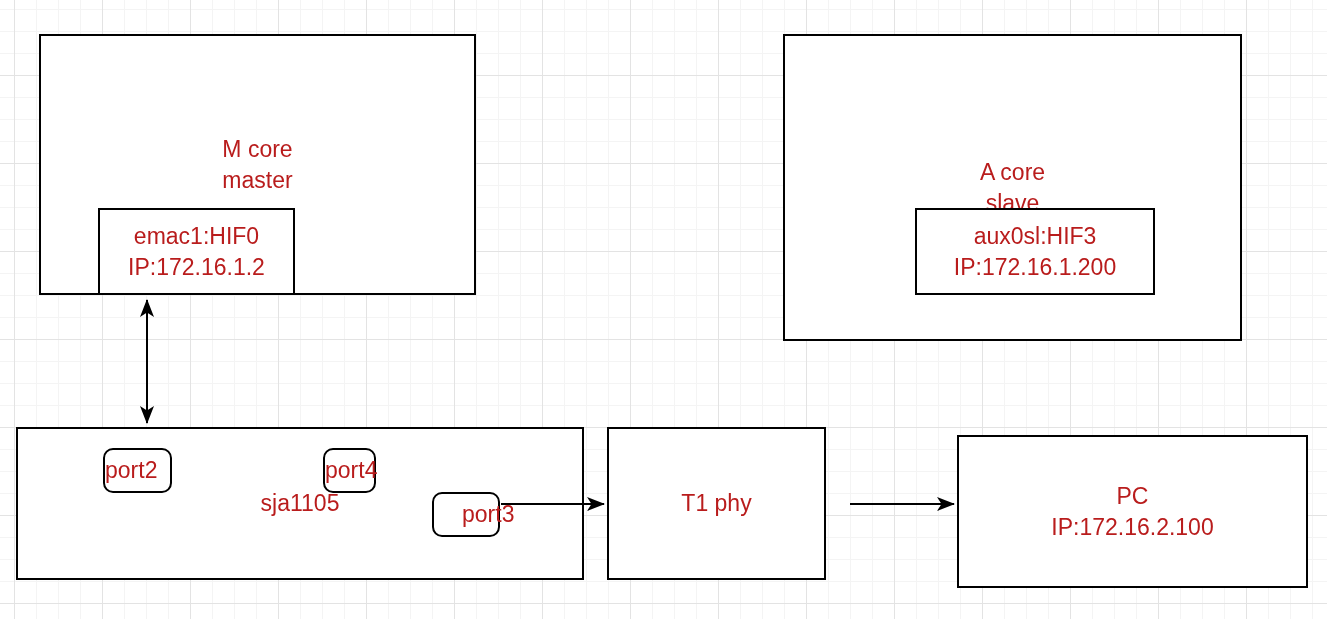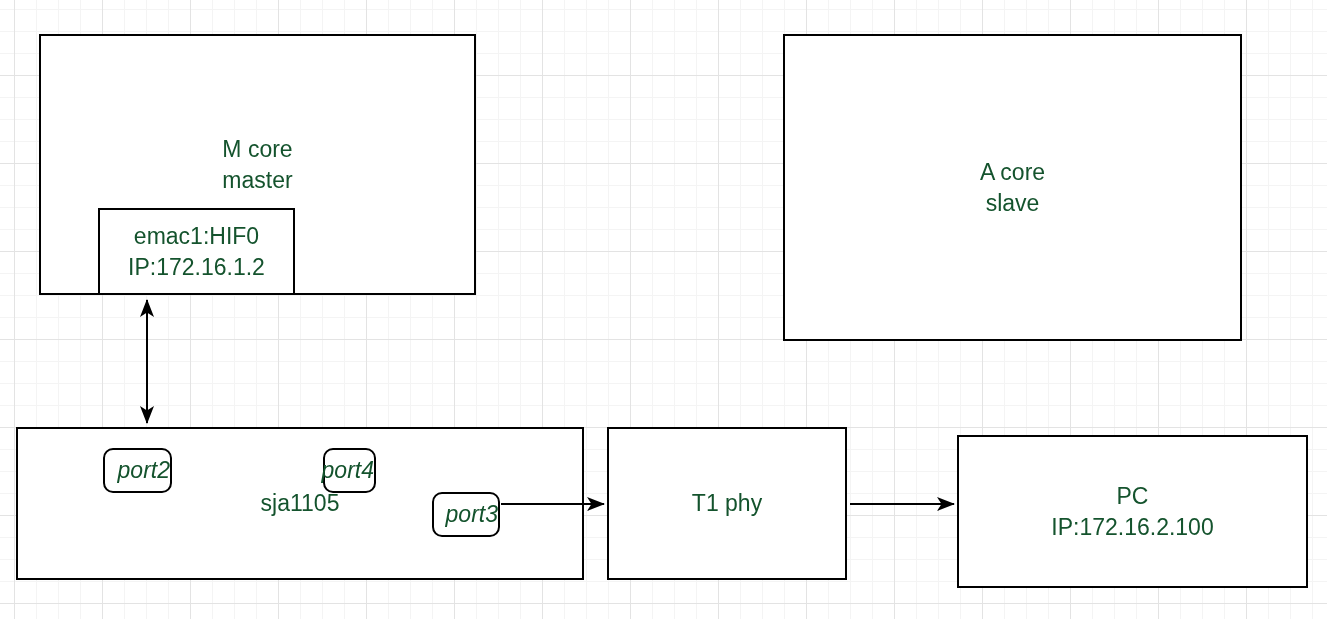--- a/index.html
+++ b/index.html
@@ -14,21 +14,21 @@
     overflow: hidden;
     background-color: #ffffff;
     
     background-image:
       linear-gradient(to right, #e3e3e3 1px, transparent 1px),
       linear-gradient(to bottom, #e3e3e3 1px, transparent 1px),
       linear-gradient(to right, #f4f4f4 1px, transparent 1px),
       linear-gradient(to bottom, #f4f4f4 1px, transparent 1px);
     background-size: 88px 88px, 88px 88px, 22px 22px, 22px 22px;
     background-position: 14px -13px;
-    color: #14532d;
+    color: #b91c1c;
   }
   .node {
     position: absolute;
     box-sizing: border-box;
     background: #ffffff;
     border: 2px solid #000000;
     display: flex;
     flex-direction: column;
     align-items: center;
     justify-content: center;
@@ -39,37 +39,36 @@
   }
   .node.inner { z-index: 2; }
   .port {
     position: absolute;
     box-sizing: border-box;
     background: #ffffff;
     border: 2px solid #000000;
     border-radius: 10px;
     display: flex;
     align-items: center;
-    justify-content: flex-end;
+    justify-content: flex-start;
     text-align: center;
     font-size: 23px;
     z-index: 3;
-    font-style: italic;
   }
   
   .m-core   { left: 39px;  top: 34px;  width: 437px; height: 261px; }
   .emac1    { left: 61px;  top: 208px; width: 197px; height: 87px; margin-left: 37px; }
   .a-core   { left: 783px; top: 34px;  width: 459px; height: 307px; }
   .aux0sl   { left: 915px; top: 208px; width: 240px; height: 87px; }
   .sja1105  { left: 16px;  top: 427px; width: 568px; height: 153px; }
-  .t1-phy   { left: 607px; top: 427px; width: 240px; height: 153px; }
+  .t1-phy   { left: 607px; top: 427px; width: 219px; height: 153px; }
   .pc       { left: 957px; top: 427px; width: 351px; height: 153px; margin-top: 8px; }
   .port2    { left: 103px; top: 448px; width: 69px; height: 45px; }
   .port4    { left: 323px; top: 448px; width: 53px; height: 45px; }
-  .port3    { left: 432px; top: 492px; width: 68px; height: 45px; }
+  .port3    { left: 432px; top: 492px; width: 68px; height: 45px; padding-left: 28px; }
   .connectors {
     position: absolute;
     left: 0; top: 0;
     width: 1327px; height: 619px;
     z-index: 4;
     pointer-events: none;
   }
   .connectors line { stroke: #000; stroke-width: 2; }
 </style>
 </head>
@@ -85,20 +84,24 @@
   <div class="node inner emac1">
     <div>emac1:HIF0</div>
     <div>IP:172.16.1.2</div>
   </div>
 
   <div class="node a-core">
     <div>A core</div>
     <div>slave</div>
   </div>
 
+  <div class="node inner aux0sl">
+    <div>aux0sl:HIF3</div>
+    <div>IP:172.16.1.200</div>
+  </div>
 
   <div class="node sja1105">
     <div>sja1105</div>
   </div>
   <div class="port port2">
     <span>port2</span>
   </div>
   <div class="port port4">
     <span>port4</span>
   </div>

